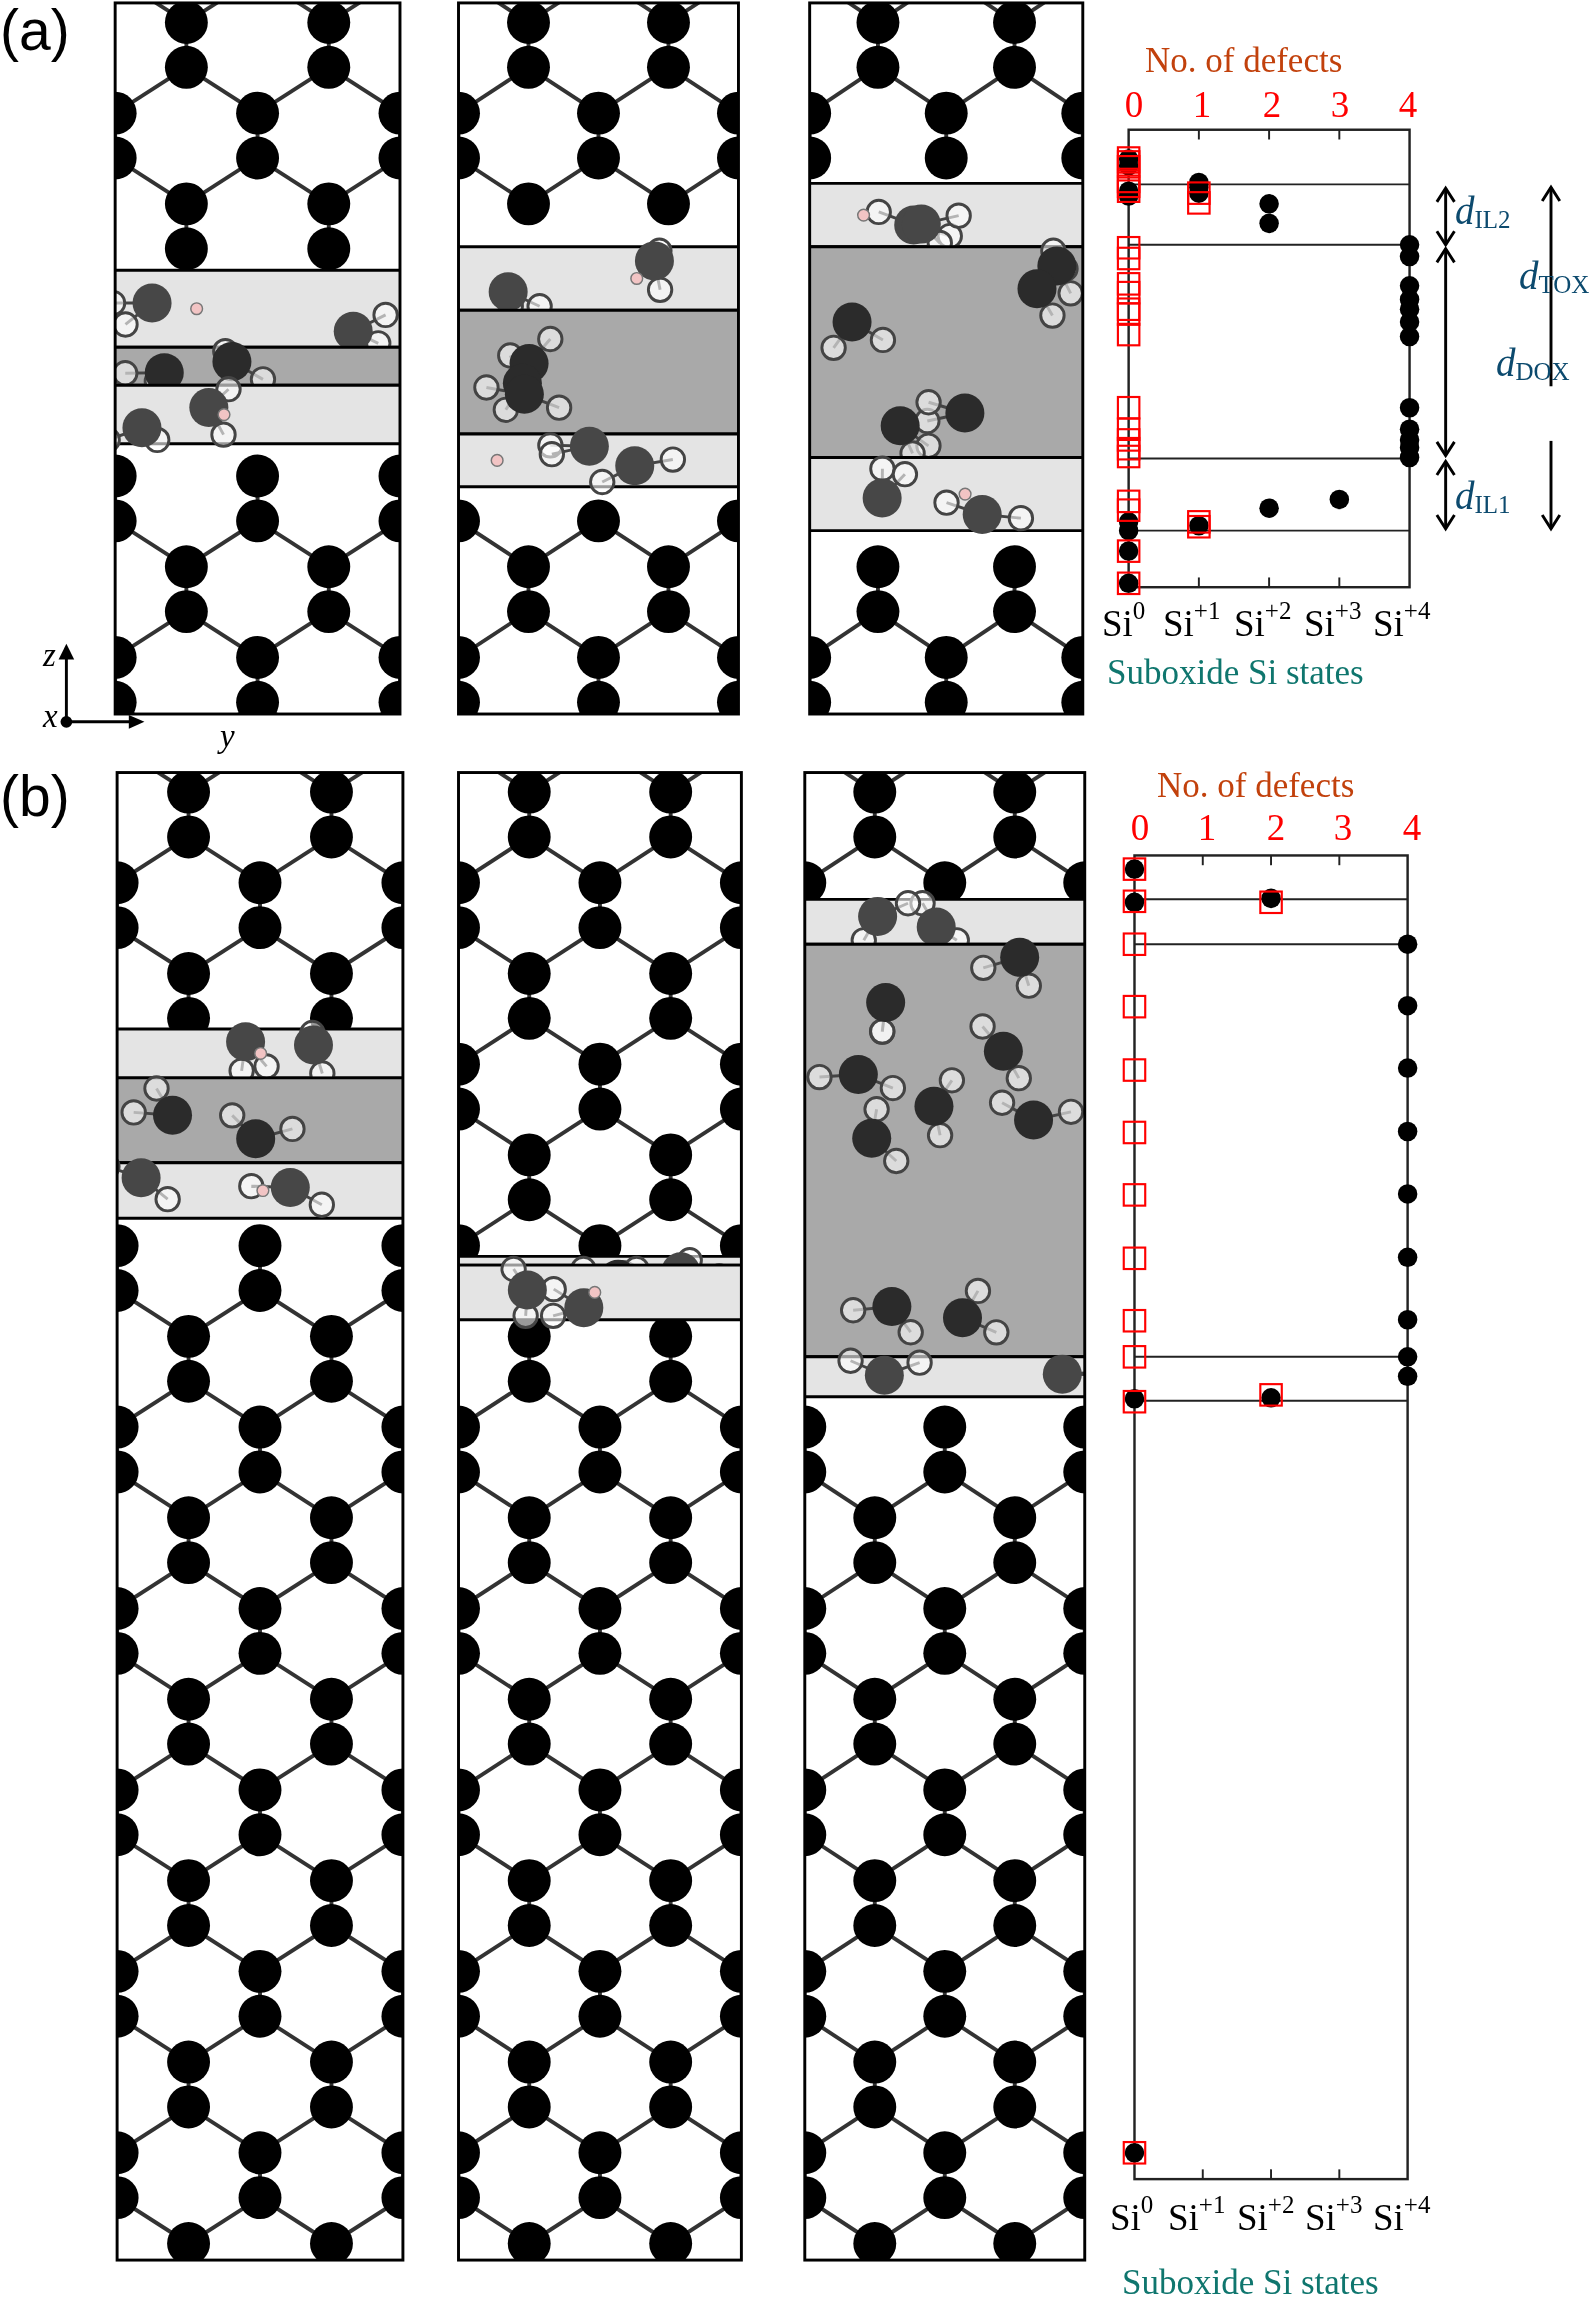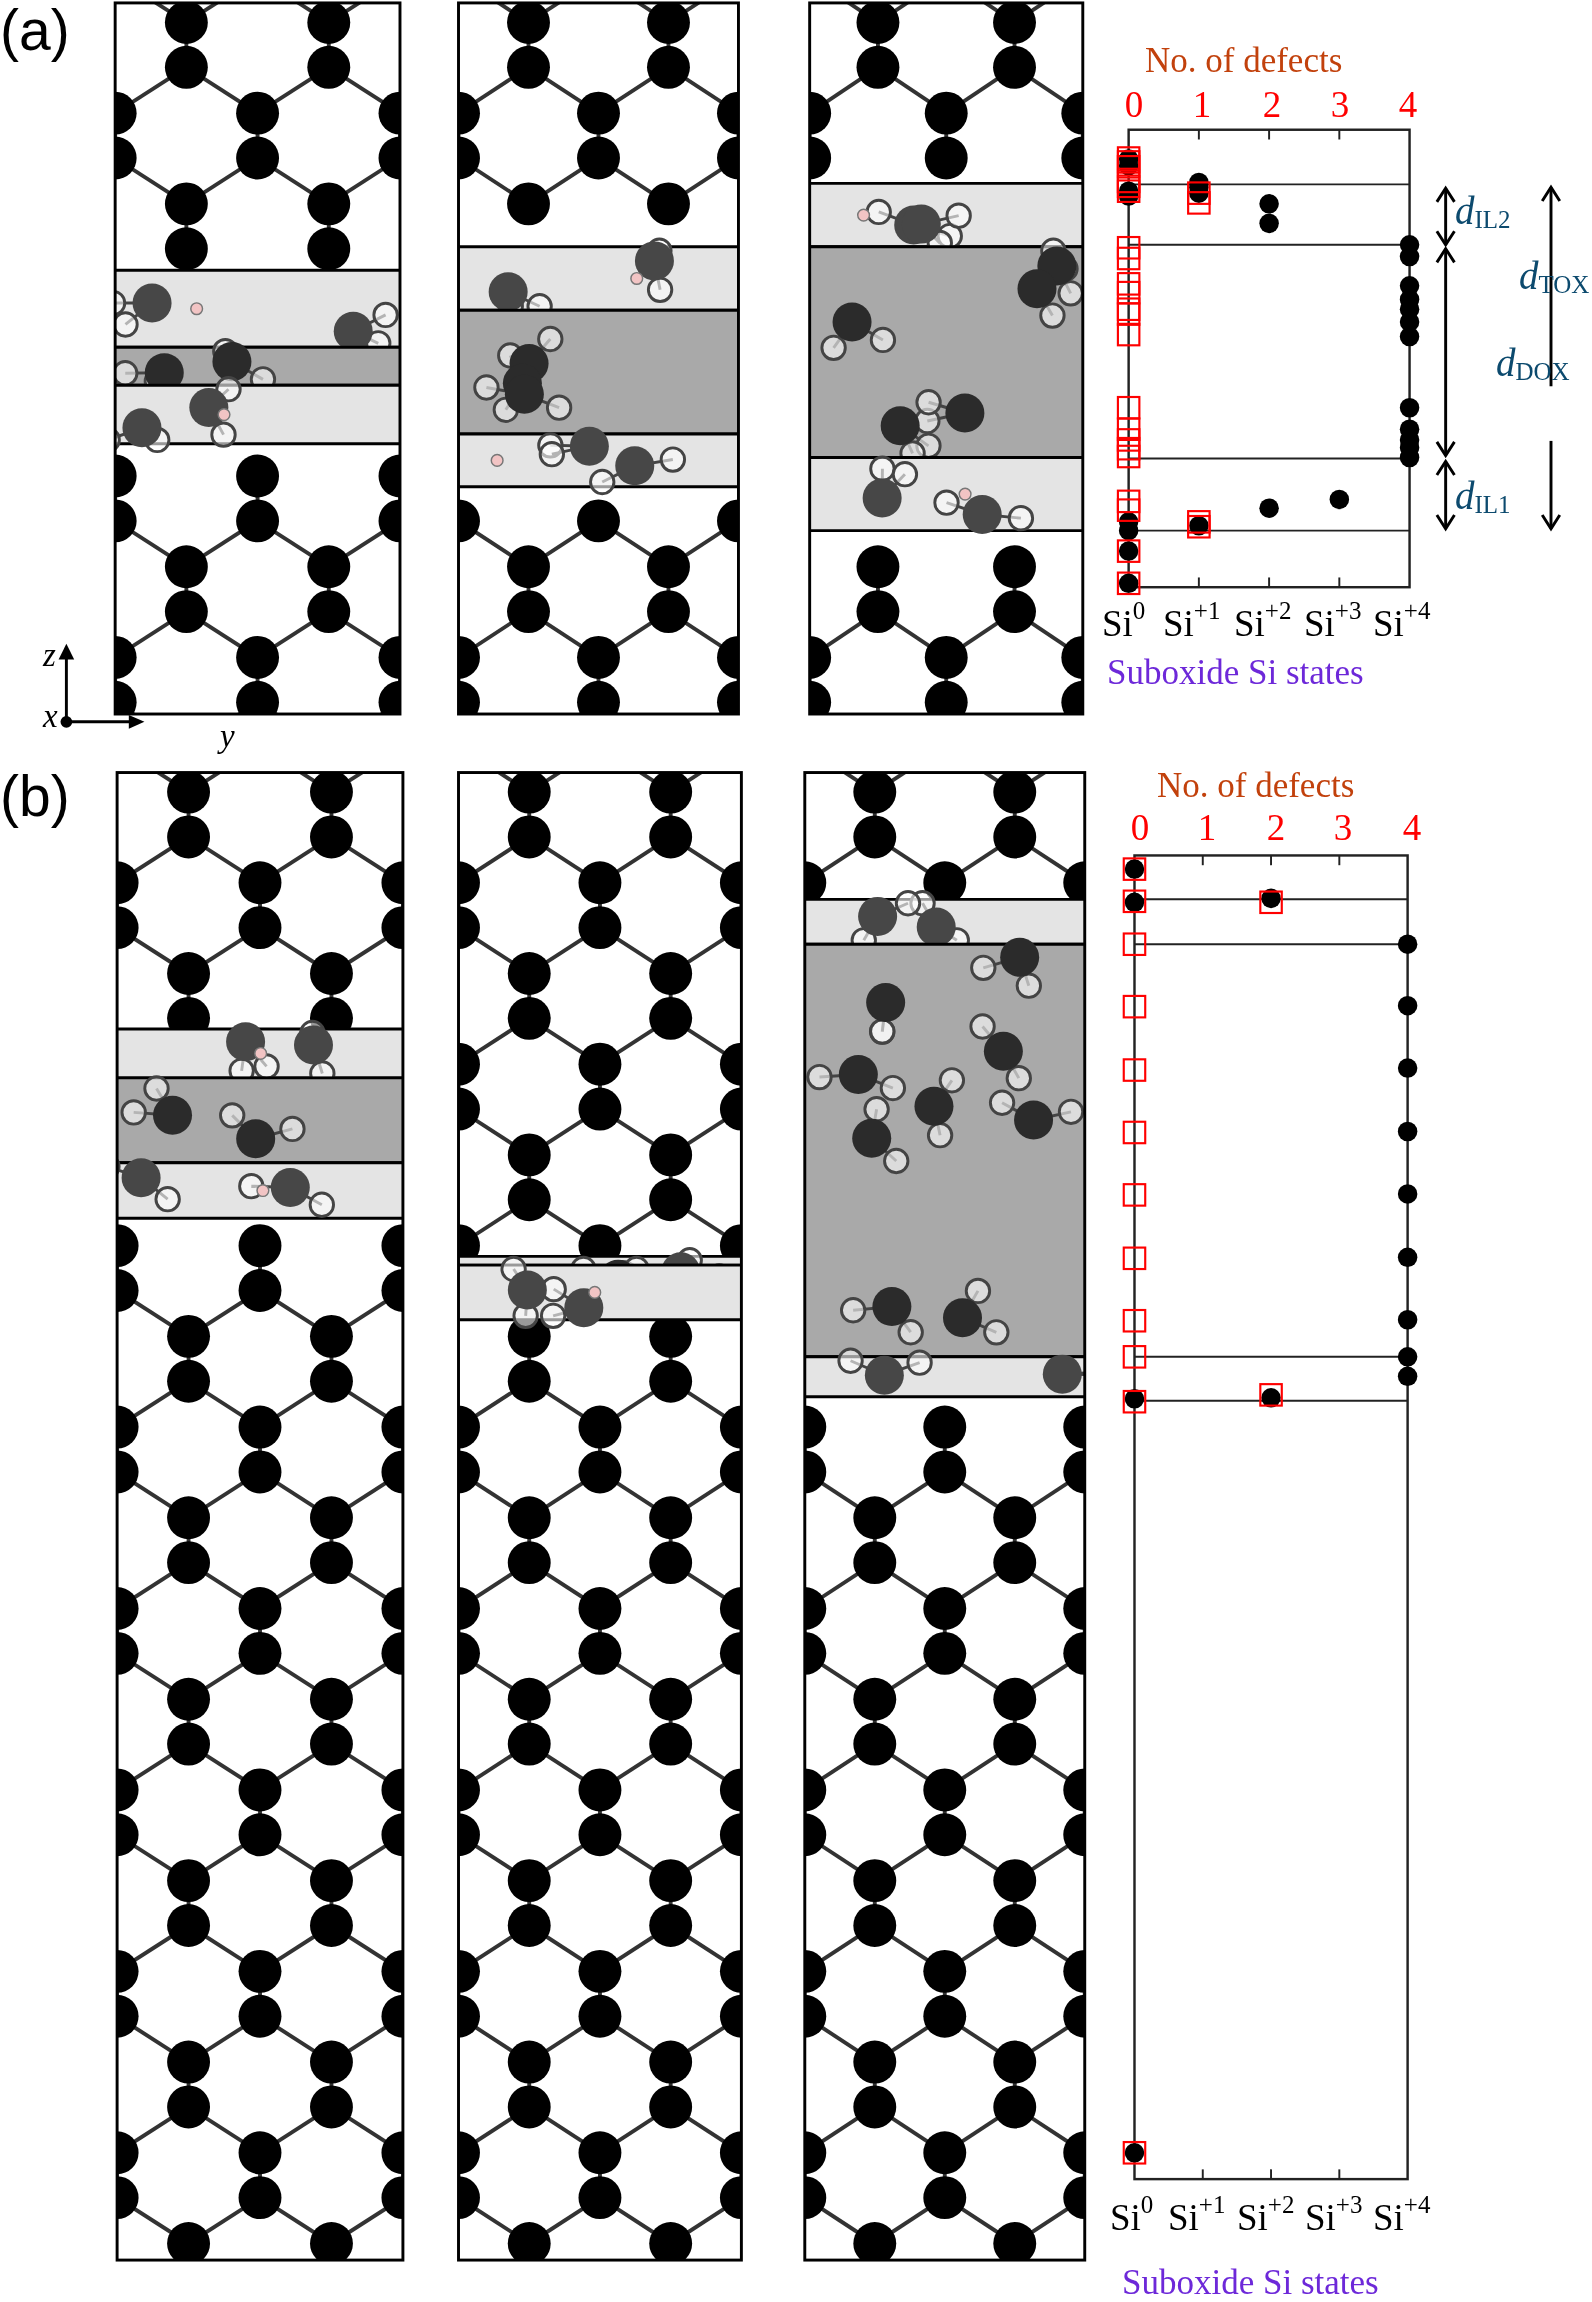--- a/index.html
+++ b/index.html
@@ -3,21 +3,21 @@
 <meta charset="utf-8">
 <style>
   html, body { margin:0; padding:0; background:#ffffff; }
   body { width:1593px; height:2303px; position:relative; overflow:hidden; font-family:"Liberation Serif", serif; }
   #fig { position:absolute; left:0; top:0; }
   .panel-label { position:absolute; font-family:"Liberation Sans", sans-serif; font-size:57px; color:#000; line-height:1; }
   .red-title { position:absolute; color:#c2410c; font-family:"Liberation Serif", serif; font-size:35px; line-height:1; white-space:nowrap; }
   .red-tick { position:absolute; color:#ff0000; font-family:"Liberation Serif", serif; font-size:37px; line-height:1; transform:translateX(-50%); }
   .xlab { position:absolute; font-family:"Liberation Serif", serif; font-size:37px; line-height:1; color:#000; white-space:nowrap;text-align:right; }
   .xlab sup { font-size:25px; position:relative; top:-3.9px; }
-  .xtitle { position:absolute; font-family:"Liberation Serif", serif; font-size:35px; color:#6d28d9; white-space:nowrap; line-height:1; }
+  .xtitle { position:absolute; font-family:"Liberation Serif", serif; font-size:35px; color:#0f766e; white-space:nowrap; line-height:1; }
   .dlabel { position:absolute; font-family:"Liberation Serif", serif; font-size:39px; color:#0c4a6e; white-space:nowrap; line-height:1; }
   .dlabel i { font-style:italic; }
   .dlabel sub { font-size:25px; position:relative; top:3.9px; vertical-align:baseline; }
   .axis-letter { position:absolute; font-family:"Liberation Serif", serif; font-style:italic; font-size:33px; color:#000; line-height:1; }
 </style>
 </head>
 <body>
 
 <svg id="fig" width="1593" height="2303" xmlns="http://www.w3.org/2000/svg" viewBox="0 0 1633 2361">
     <g>

